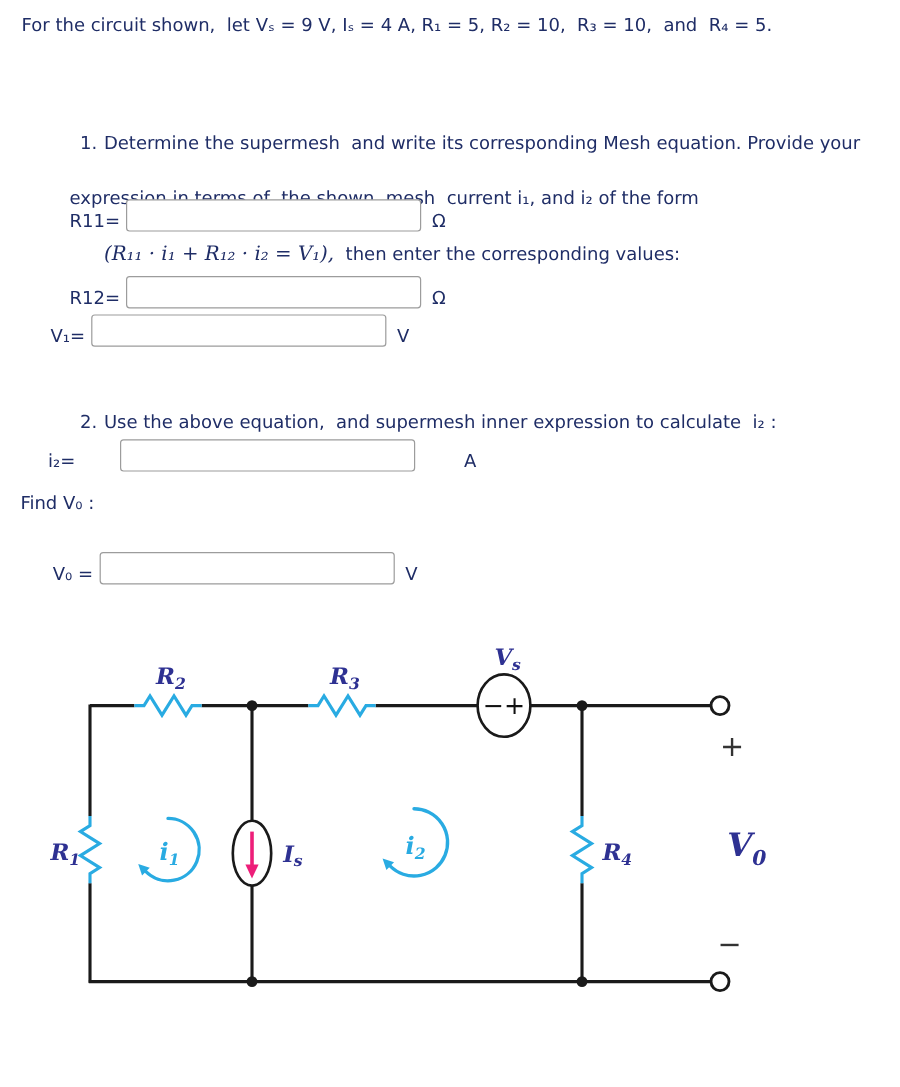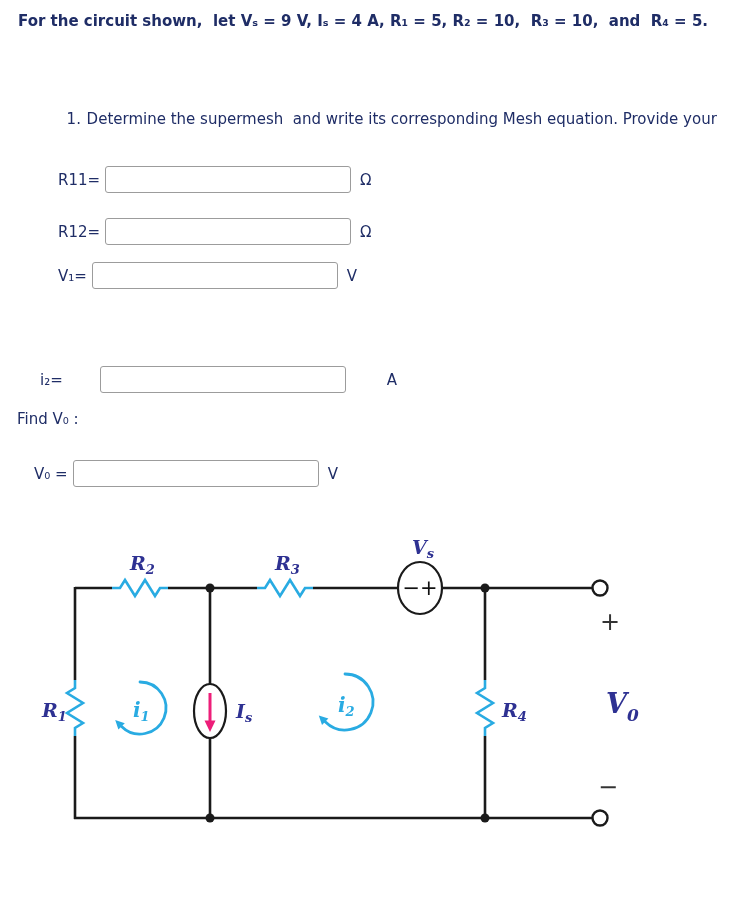--- a/index.html
+++ b/index.html
@@ -6,26 +6,26 @@
   :root{
     --text:#1f2d66; --wire:#1a1a1a; --component:#29abe2; --mesh:#29abe2;
     --source-arrow:#ed1e79; --label:#2e3192;
   }
   html,body{ background:#fff; }
   .page{ position:relative; width:750px; height:906px; background:#fff;
          font-family:"DejaVu Sans","Liberation Sans",sans-serif;
          color:var(--text); font-size:15px; overflow:hidden; }
   .tline{ line-height:23px; white-space:pre-wrap; }
   .intro{ position:absolute; left:18px; top:8px; width:724px; }
-  .intro .tline{ line-height:26px;font-weight:bold; }
+  .intro .tline{ line-height:26px; }
   .item{ position:absolute; }
   .item .num{ display:inline-block; width:20px; }
   .cont{ padding-left:20px; }
   .math{ font-family:"DejaVu Serif","Liberation Serif",serif; font-style:italic; font-size:16.5px; }
-  .row{ position:absolute; display:flex; align-items:center; }
+  .row{ position:absolute; display:flex; align-items:flex-end; }
   .flabel{ margin-right:5px; }
   .ans{ width:246px; height:27px; border:1px solid #9c9c9c; border-radius:3px;
         background:#fff; font:14px "DejaVu Sans","Liberation Sans",sans-serif;
         padding:0 6px; color:#222; }
   .unit{ margin-left:9px; }
   .findline{ position:absolute; left:17px; top:408px; }
   .tol{ position:absolute; left:18px; top:868px; }
   .circuit{ position:absolute; left:40px; top:530px; }
   
   .wire{ stroke:var(--wire); stroke-width:2.6; fill:none; }
@@ -52,50 +52,59 @@
 <div class="page">
 
   <div class="intro">
     <div class="tline">For the circuit shown,  let Vₛ = 9 V, Iₛ = 4 A, R₁ = 5, R₂ = 10,  R₃ = 10,  and  R₄ = 5.</div>
   </div>
 
   <div class="item" style="left:38px; top:85px; width:702px;">
     <div class="tline">
       <span class="num">1.</span><span>Determine the supermesh  and write its corresponding Mesh equation. Provide your</span>
     </div>
+    <div class="tline cont">expression in terms of  the shown  mesh  current i₁, and i₂ of the form</div>
+    <div class="tline cont">
+      <span class="math">(R₁₁ · i₁ + R₁₂ · i₂ = V₁),</span><span>  then enter the corresponding values:</span>
+    </div>
   </div>
 
   <div class="row" style="left:58px; top:166px;">
     <span class="flabel">R11=</span>
     <input class="ans" type="text" value="" style="">
     <span class="unit">Ω</span>
   </div>
 
-  <div class="row" style="left:58px; top:218px;">
+  <div class="row" style="left:58px; top:230px;">
     <span class="flabel">R12=</span>
     <input class="ans" type="text" value="" style="">
     <span class="unit">Ω</span>
   </div>
 
-  <div class="row" style="left:58px; top:262px;">
+  <div class="row" style="left:42px; top:262px;">
     <span class="flabel">V₁=</span>
     <input class="ans" type="text" value="" style="">
     <span class="unit">V</span>
   </div>
 
+  <div class="item" style="left:38px; top:318px; width:702px;">
+    <div class="tline">
+      <span class="num">2.</span><span>Use the above equation,  and supermesh inner expression to calculate  i₂ :</span>
+    </div>
+  </div>
 
   <div class="row" style="left:40px; top:366px;gap:32px;">
     <span class="flabel">i₂=</span>
     <input class="ans" type="text" value="" style="">
     <span class="unit">A</span>
   </div>
 
   <div class="findline tline">Find V₀ :</div>
 
-  <div class="row" style="left:34px; top:460px;">
+  <div class="row" style="left:44px; top:460px;">
     <span class="flabel">V₀ =</span>
     <input class="ans" type="text" value="" style="">
     <span class="unit">V</span>
   </div>
 
   <svg class="circuit" width="648" height="336" viewBox="0 0 648 336">
     <g>
       <line class="wire" x1="35" y1="58" x2="72" y2="58"></line>
       <line class="wire" x1="128" y1="58" x2="217" y2="58"></line>
       <line class="wire" x1="273" y1="58" x2="358" y2="58"></line>

